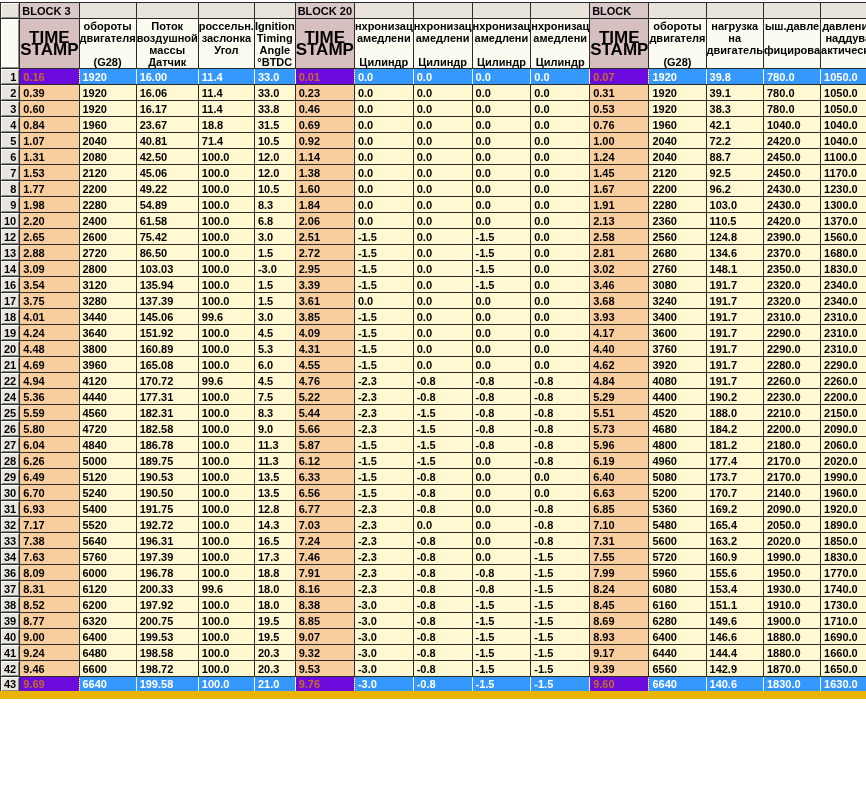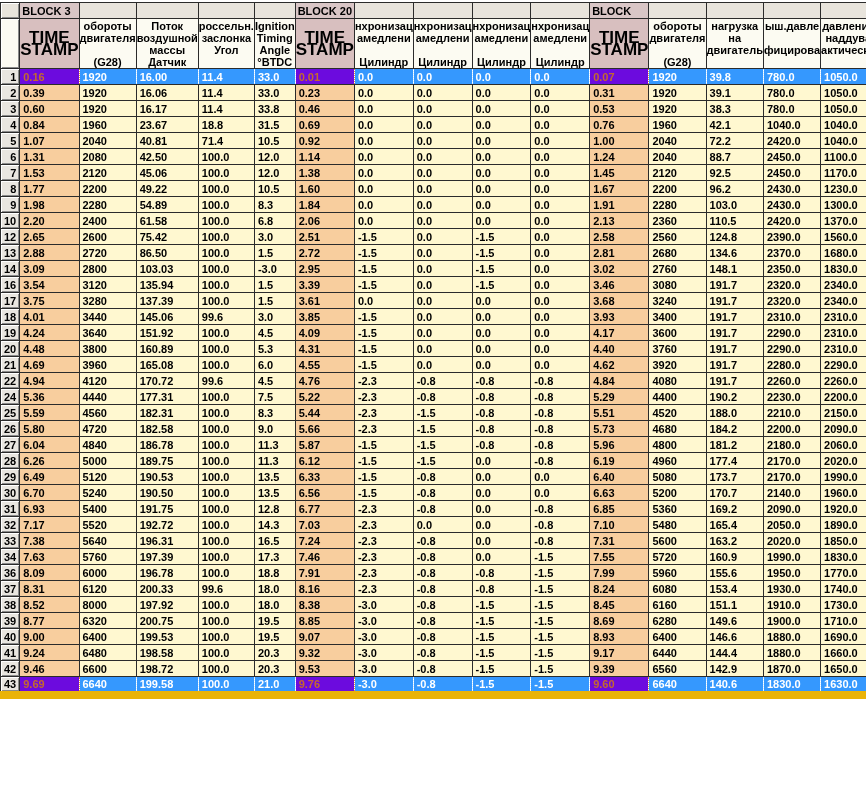--- a/index.html
+++ b/index.html
@@ -711,21 +711,21 @@
         <td class="val">-1.5</td>
         <td class="ts">8.24</td>
         <td class="val">6080</td>
         <td class="val">153.4</td>
         <td class="val">1930.0</td>
         <td class="val">1740.0</td>
       </tr>
       <tr>
         <td class="rn">38</td>
         <td class="ts">8.52</td>
-        <td class="val">8000</td>
+        <td class="val">6200</td>
         <td class="val">197.92</td>
         <td class="val">100.0</td>
         <td class="val">18.0</td>
         <td class="ts">8.38</td>
         <td class="val">-3.0</td>
         <td class="val">-0.8</td>
         <td class="val">-1.5</td>
         <td class="val">-1.5</td>
         <td class="ts">8.45</td>
         <td class="val">6160</td>

